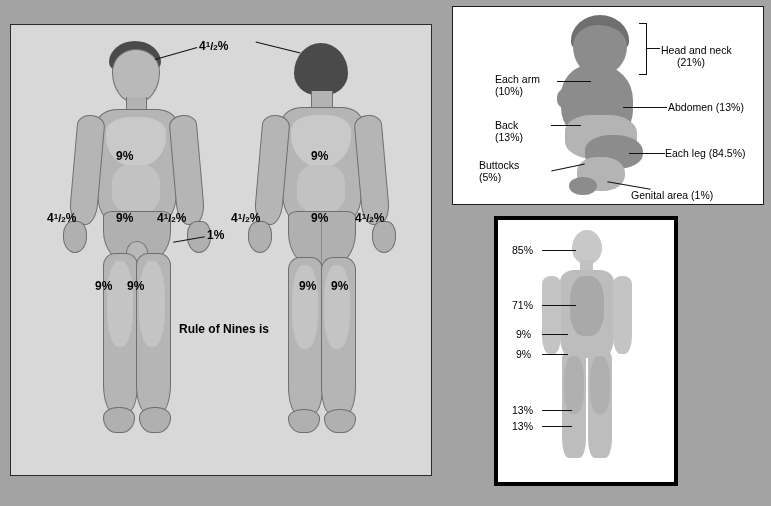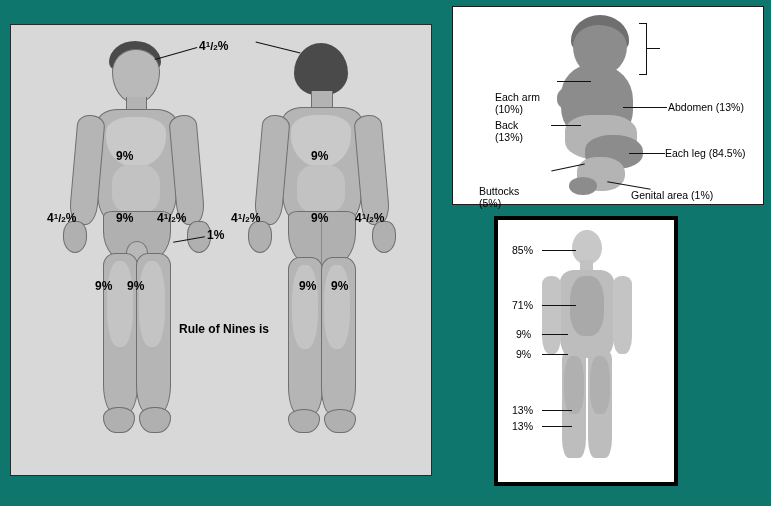--- a/index.html
+++ b/index.html
@@ -7,21 +7,21 @@
     padding: 0;
     background: #ffffff;
   }
   body {
     font-family: "Liberation Sans", sans-serif;
   }
   #stage {
     position: relative;
     width: 771px;
     height: 506px;
-    background: #0f766e;
+    background: #a3a3a3;
     overflow: hidden;
   }
 
   
   #panel-adult {
     position: absolute;
     left: 10px;
     top: 24px;
     width: 420px;
     height: 450px;
@@ -306,36 +306,40 @@
     <div class="bracket" style="left:186px; top:16px; height:50px;"></div>
     <div class="leader" style="left:193px; top:41px; width:14px;"></div>
 
     <div class="leader" style="left:104px; top:74px; width:34px;"></div>
     <div class="leader" style="left:98px; top:118px; width:30px;"></div>
     <div class="leader" style="left:98px; top:160px; width:34px; transform:rotate(-12deg);"></div>
     <div class="leader" style="left:170px; top:100px; width:44px;"></div>
     <div class="leader" style="left:176px; top:146px; width:36px;"></div>
     <div class="leader" style="left:154px; top:178px; width:44px; transform:rotate(10deg);"></div>
 
-
-    <div class="lbl" style="left:42px; top:84px;">
+    <div class="lbl" style="left:208px; top:37px;">
+      <div>Head and neck</div>
+      <div style="padding-left:16px;">(21%)</div>
+    </div>
+
+    <div class="lbl" style="left:42px; top:66px;">
       <div>Each arm</div>
       <div>(10%)</div>
     </div>
 
     <div class="lbl" style="left:215px; top:94px;">Abdomen (13%)</div>
 
     <div class="lbl" style="left:42px; top:112px;">
       <div>Back</div>
       <div>(13%)</div>
     </div>
 
     <div class="lbl" style="left:212px; top:140px;">Each leg (84.5%)</div>
 
-    <div class="lbl" style="left:26px; top:152px;margin-top:26px;">
+    <div class="lbl" style="left:26px; top:152px;">
       <div>Buttocks</div>
       <div>(5%)</div>
     </div>
 
     <div class="lbl" style="left:178px; top:182px;">Genital area (1%)</div>
   </div>
 
   <div id="panel-child">
 
     <div class="ch-gray" style="left:74px; top:10px; width:30px; height:34px; border-radius:48% 48% 46% 46% / 54% 54% 46% 46%; background:#c8c8c8;"></div>

